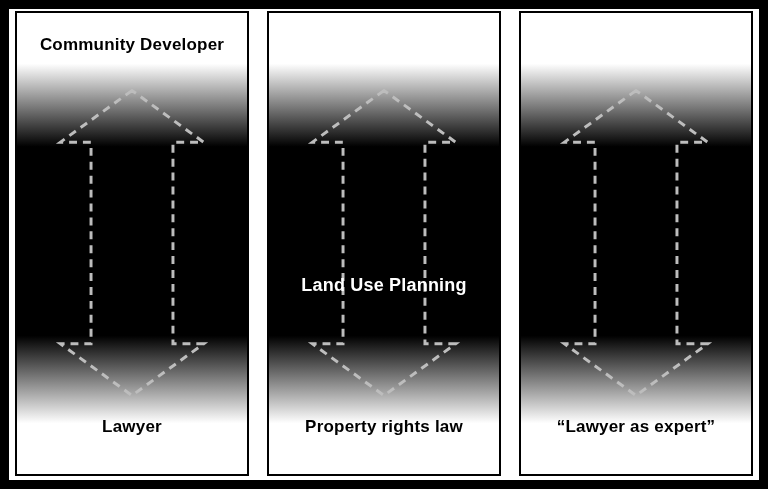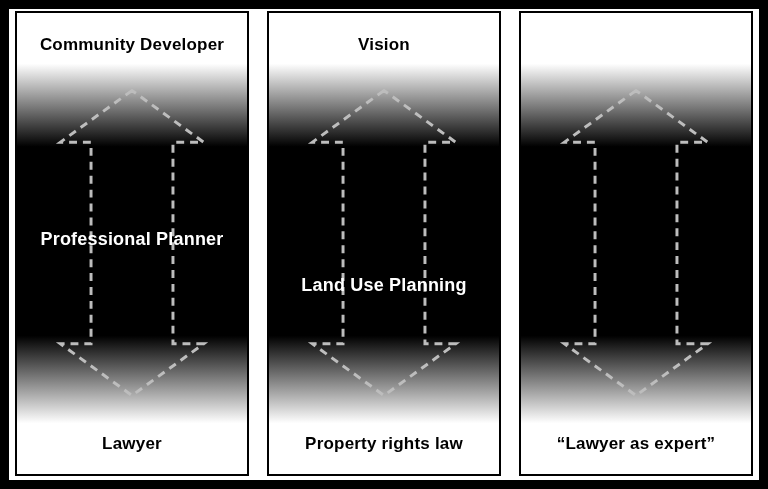--- a/index.html
+++ b/index.html
@@ -60,50 +60,48 @@
       font-weight: bold;
       letter-spacing: 0.2px;
       z-index: 2;
     }
     .label.top {
       top: 22px;
       font-size: 17px;
       color: var(--top-text, #000000);
     }
     .label.bottom {
-      bottom: 20px;
+      bottom: 37px;
       font-size: 17px;
       color: var(--top-text, #000000);
     }
     .label.mid {
       transform: translateY(-50%);
       font-size: 18px;
       color: var(--middle-text, #ffffff);
     }
   </style>
 </head>
 <body>
 
 <div class="frame">
   <div class="inner">
 
     <section class="panel">
       <svg class="arrow" viewBox="0 0 233 464" preserveAspectRatio="none" aria-hidden="true">
         <path d="M116.5,78 L44,130 L75,130 L75,333 L44,333 L116.5,385 L189,333 L158,333 L158,130 L189,130 Z"></path>
       </svg>
       <div class="label top">Community Developer</div>
-      <div class="label mid" style="top:49%">Professional Planner</div>
       <div class="label bottom">Lawyer</div>
     </section>
 
     <section class="panel">
       <svg class="arrow" viewBox="0 0 233 464" preserveAspectRatio="none" aria-hidden="true">
         <path d="M116.5,78 L44,130 L75,130 L75,333 L44,333 L116.5,385 L189,333 L158,333 L158,130 L189,130 Z"></path>
       </svg>
-      <div class="label top">Vision</div>
       <div class="label mid" style="top:59%">Land Use Planning</div>
       <div class="label bottom">Property rights law</div>
     </section>
 
     <section class="panel">
       <svg class="arrow" viewBox="0 0 233 464" preserveAspectRatio="none" aria-hidden="true">
         <path d="M116.5,78 L44,130 L75,130 L75,333 L44,333 L116.5,385 L189,333 L158,333 L158,130 L189,130 Z"></path>
       </svg>
       <div class="label bottom">“Lawyer as expert”</div>
     </section>

